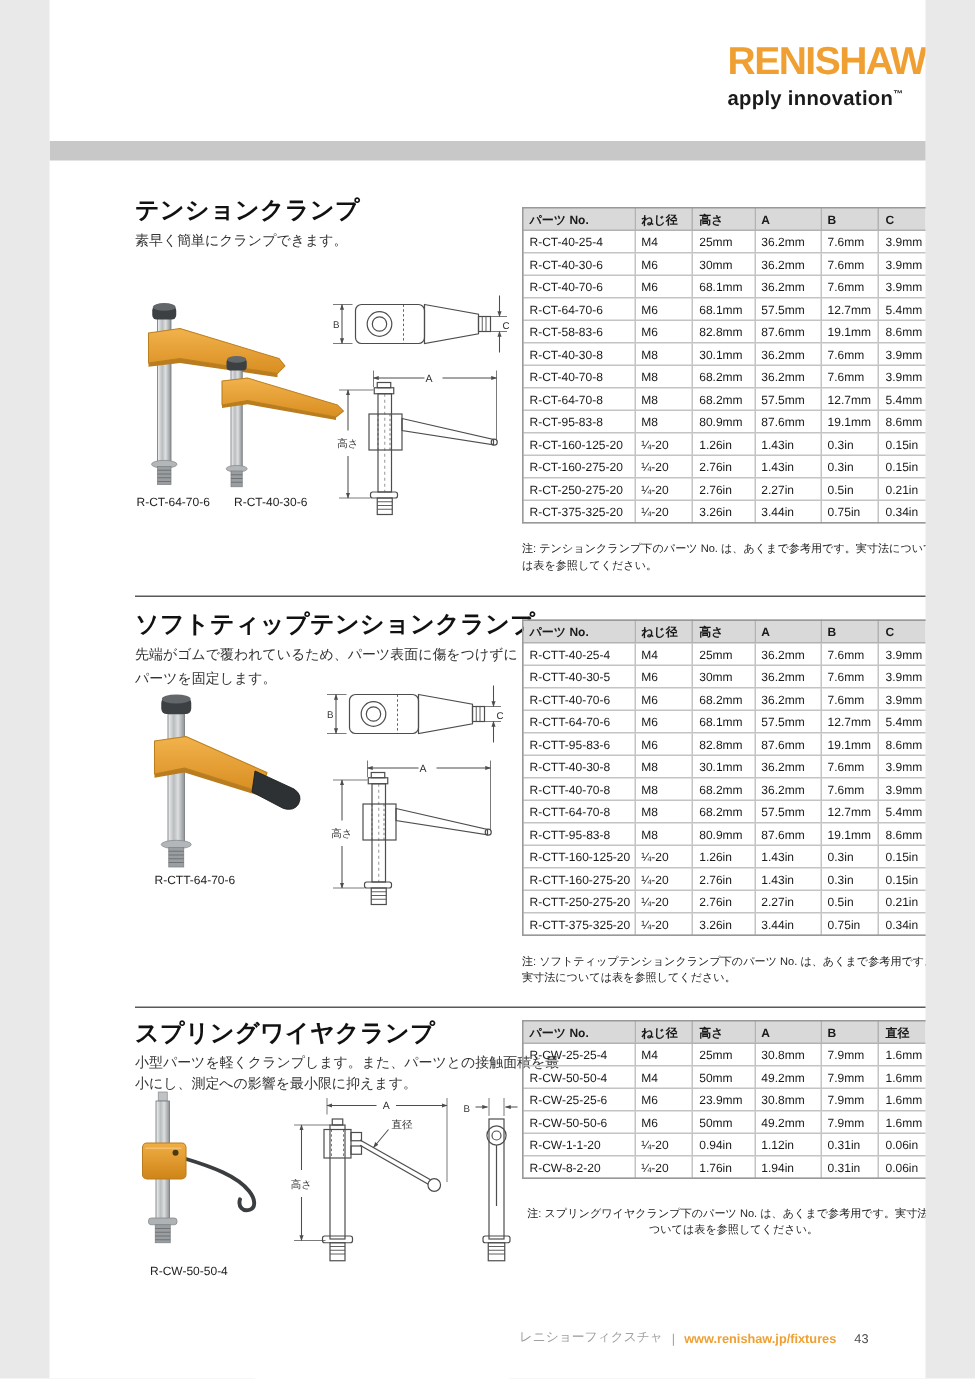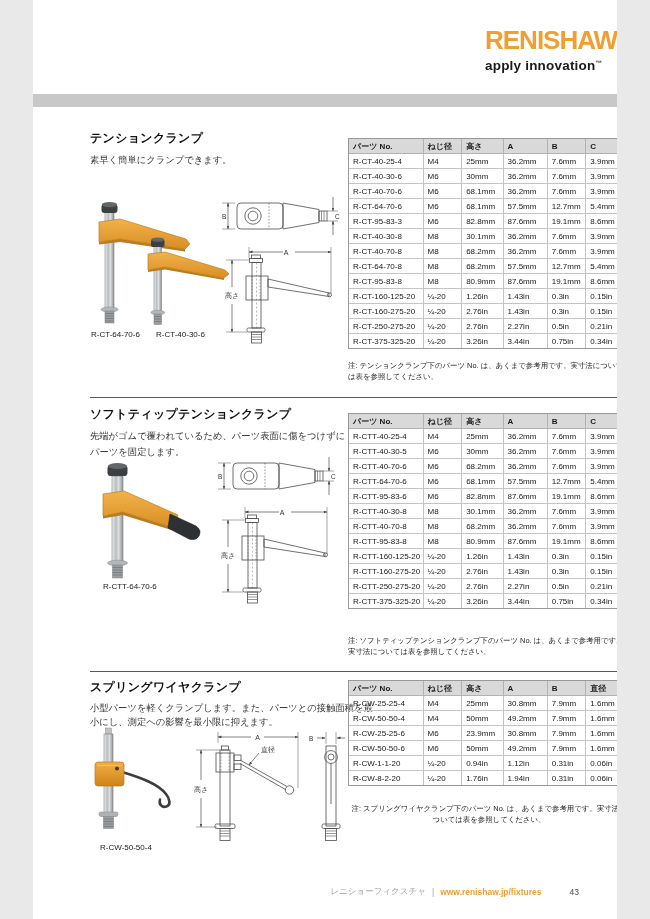--- a/index.html
+++ b/index.html
@@ -10,21 +10,21 @@
   .logo-block { position:absolute; top:28px; left:452px; }
   .logo-row { display:flex; align-items:flex-start; }
   .logo-text { font-size:26px; font-weight:bold; letter-spacing:-1px; color:#F0A032; line-height:24px; }
   .logo-mark { font-size:8px; color:#F0A032; align-self:flex-end; margin:0 2px 1px 1px; }
   .logo-icon { margin-left:2px; }
   .tagline { font-size:13.5px; font-weight:bold; color:#1a1a1a; margin-top:6px; letter-spacing:0.2px; }
   .tagline sup { font-size:6.5px; }
   .gray-bar { position:absolute; top:94px; left:0; width:650px; height:13px; background:#c8c8c8; }
 
   
-  .sec-title { position:absolute; left:57px; font-size:12px; font-weight:bold; color:#111; letter-spacing:0.3px; }
+  .sec-title { position:absolute; left:57px; font-size:16px; font-weight:bold; color:#111; letter-spacing:0.3px; }
   .sec-desc { position:absolute; left:57px; font-size:9.3px; color:#333; line-height:15px; }
   .photo-label { position:absolute; font-size:8px; color:#222; }
   .divider { position:absolute; left:57px; width:536px; height:1px; background:#59595b; }
 
   
   .tbl-wrap { position:absolute; left:315px; width:277px; }
   table.spec { border-collapse:collapse; width:100%; font-size:8px; table-layout:fixed; }
   table.spec th, table.spec td { border:1px solid #c4c4c4; padding:2.5px 4px; text-align:left;
     white-space:nowrap; overflow:hidden; line-height:9px; color:#1a1a1a; }
   table.spec th { background:#d9d9d9; font-weight:bold; border-color:#b2b2b2; }
@@ -35,21 +35,21 @@
   table.spec th:nth-child(4), table.spec td:nth-child(4) { width:16%; }
   table.spec th:nth-child(5), table.spec td:nth-child(5) { width:14%; }
   table.spec th:nth-child(6), table.spec td:nth-child(6) { width:14%; }
   .note { position:absolute; left:315px; width:282px; font-size:7.4px; color:#222; line-height:10.5px; }
 
   
   .footer { position:absolute; top:886px; right:38px; display:flex; align-items:center; font-size:8.5px; }
   .footer .site { color:#a0a0a0;margin-left:13px; }
   .footer .sep { color:#a0a0a0; margin:0 6px; }
   .footer .url { color:#F0A032; font-weight:bold; text-decoration:none; }
-  .footer .pagenum { color:#4d4d4d; margin-left:28px; }
+  .footer .pagenum { color:#4d4d4d; margin-left:12px; }
 
   svg { position:absolute; display:block; }
   svg text { font-family:"Liberation Sans","DejaVu Sans",sans-serif; fill:#333; }
 </style>
 </head>
 <body>
 
 <div class="page">
 
   <div class="logo-block">
@@ -199,21 +199,21 @@
           </tr>
           <tr>
             <td>R-CT-64-70-6</td>
             <td>M6</td>
             <td>68.1mm</td>
             <td>57.5mm</td>
             <td>12.7mm</td>
             <td>5.4mm</td>
           </tr>
           <tr>
-            <td>R-CT-95-83-3</td>
+            <td>R-CT-58-83-6</td>
             <td>M6</td>
             <td>82.8mm</td>
             <td>87.6mm</td>
             <td>19.1mm</td>
             <td>8.6mm</td>
           </tr>
           <tr>
             <td>R-CT-40-30-8</td>
             <td>M8</td>
             <td>30.1mm</td>
@@ -423,20 +423,28 @@
           </tr>
           <tr>
             <td>R-CTT-40-70-8</td>
             <td>M8</td>
             <td>68.2mm</td>
             <td>36.2mm</td>
             <td>7.6mm</td>
             <td>3.9mm</td>
           </tr>
           <tr>
+            <td>R-CTT-64-70-8</td>
+            <td>M8</td>
+            <td>68.2mm</td>
+            <td>57.5mm</td>
+            <td>12.7mm</td>
+            <td>5.4mm</td>
+          </tr>
+          <tr>
             <td>R-CTT-95-83-8</td>
             <td>M8</td>
             <td>80.9mm</td>
             <td>87.6mm</td>
             <td>19.1mm</td>
             <td>8.6mm</td>
           </tr>
           <tr>
             <td>R-CTT-160-125-20</td>
             <td>¼-20</td>

